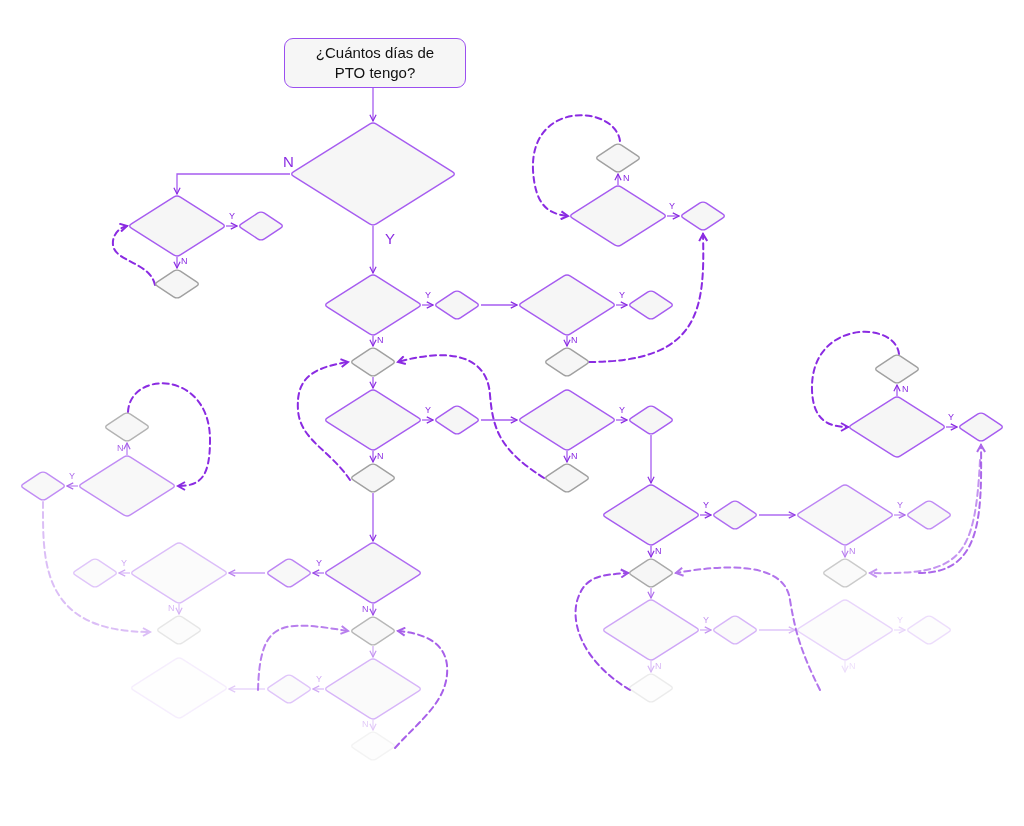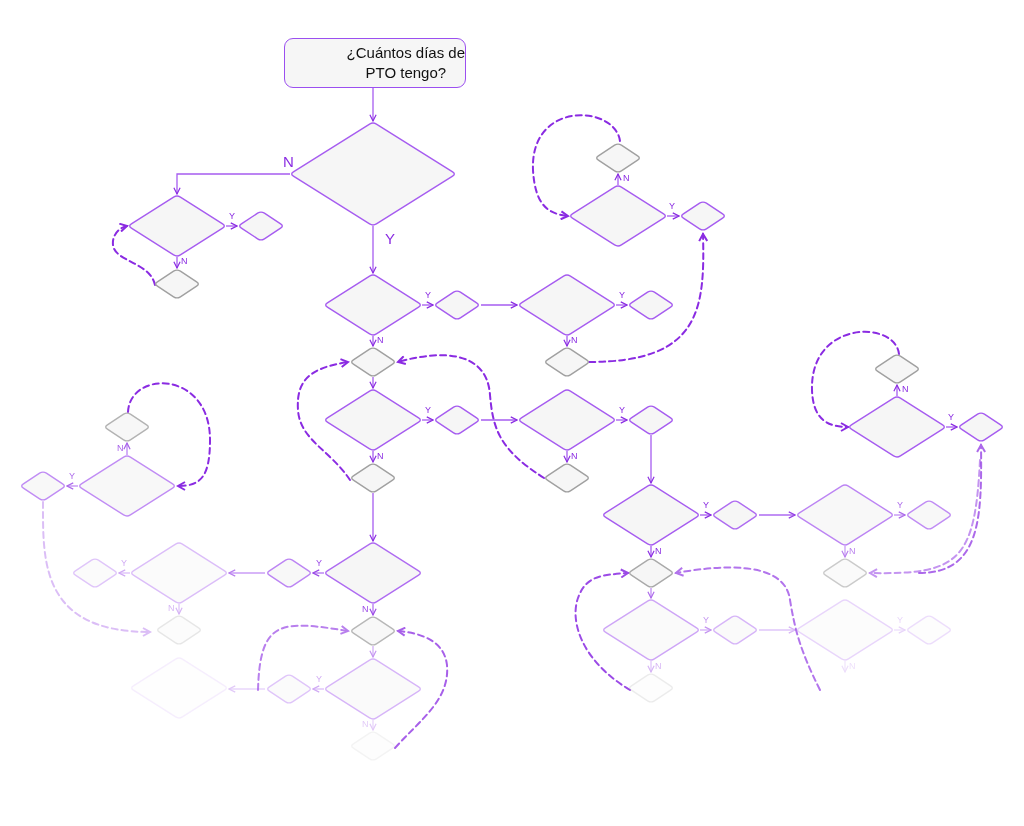--- a/index.html
+++ b/index.html
@@ -1,21 +1,21 @@
 <!DOCTYPE html>
 <html><head>
 <meta charset="utf-8">
 <style>
   html, body { margin:0; padding:0; background:#ffffff; }
   body { width:1024px; height:826px; position:relative; overflow:hidden; font-family:"Liberation Sans", sans-serif; }
   #canvas { position:absolute; left:0; top:0; width:1024px; height:826px; }
   .start-box {
     position:absolute; left:284px; top:38px; width:182px; height:50px;
     box-sizing:border-box; border:1.5px solid #9b4ff0; border-radius:9px; background:#f6f6f6;
-    display:flex; align-items:center; justify-content:flex-end; text-align:center;
+    display:flex; align-items:center; justify-content:center; text-align:center;
     font-size:15px; line-height:20px; color:#111; cursor:pointer;
   }
   .start-box span { display:block; }
   svg text { font-family:"Liberation Sans", sans-serif; }
 </style>
 </head>
 <body>
 
 <div class="start-box">
   <div>

